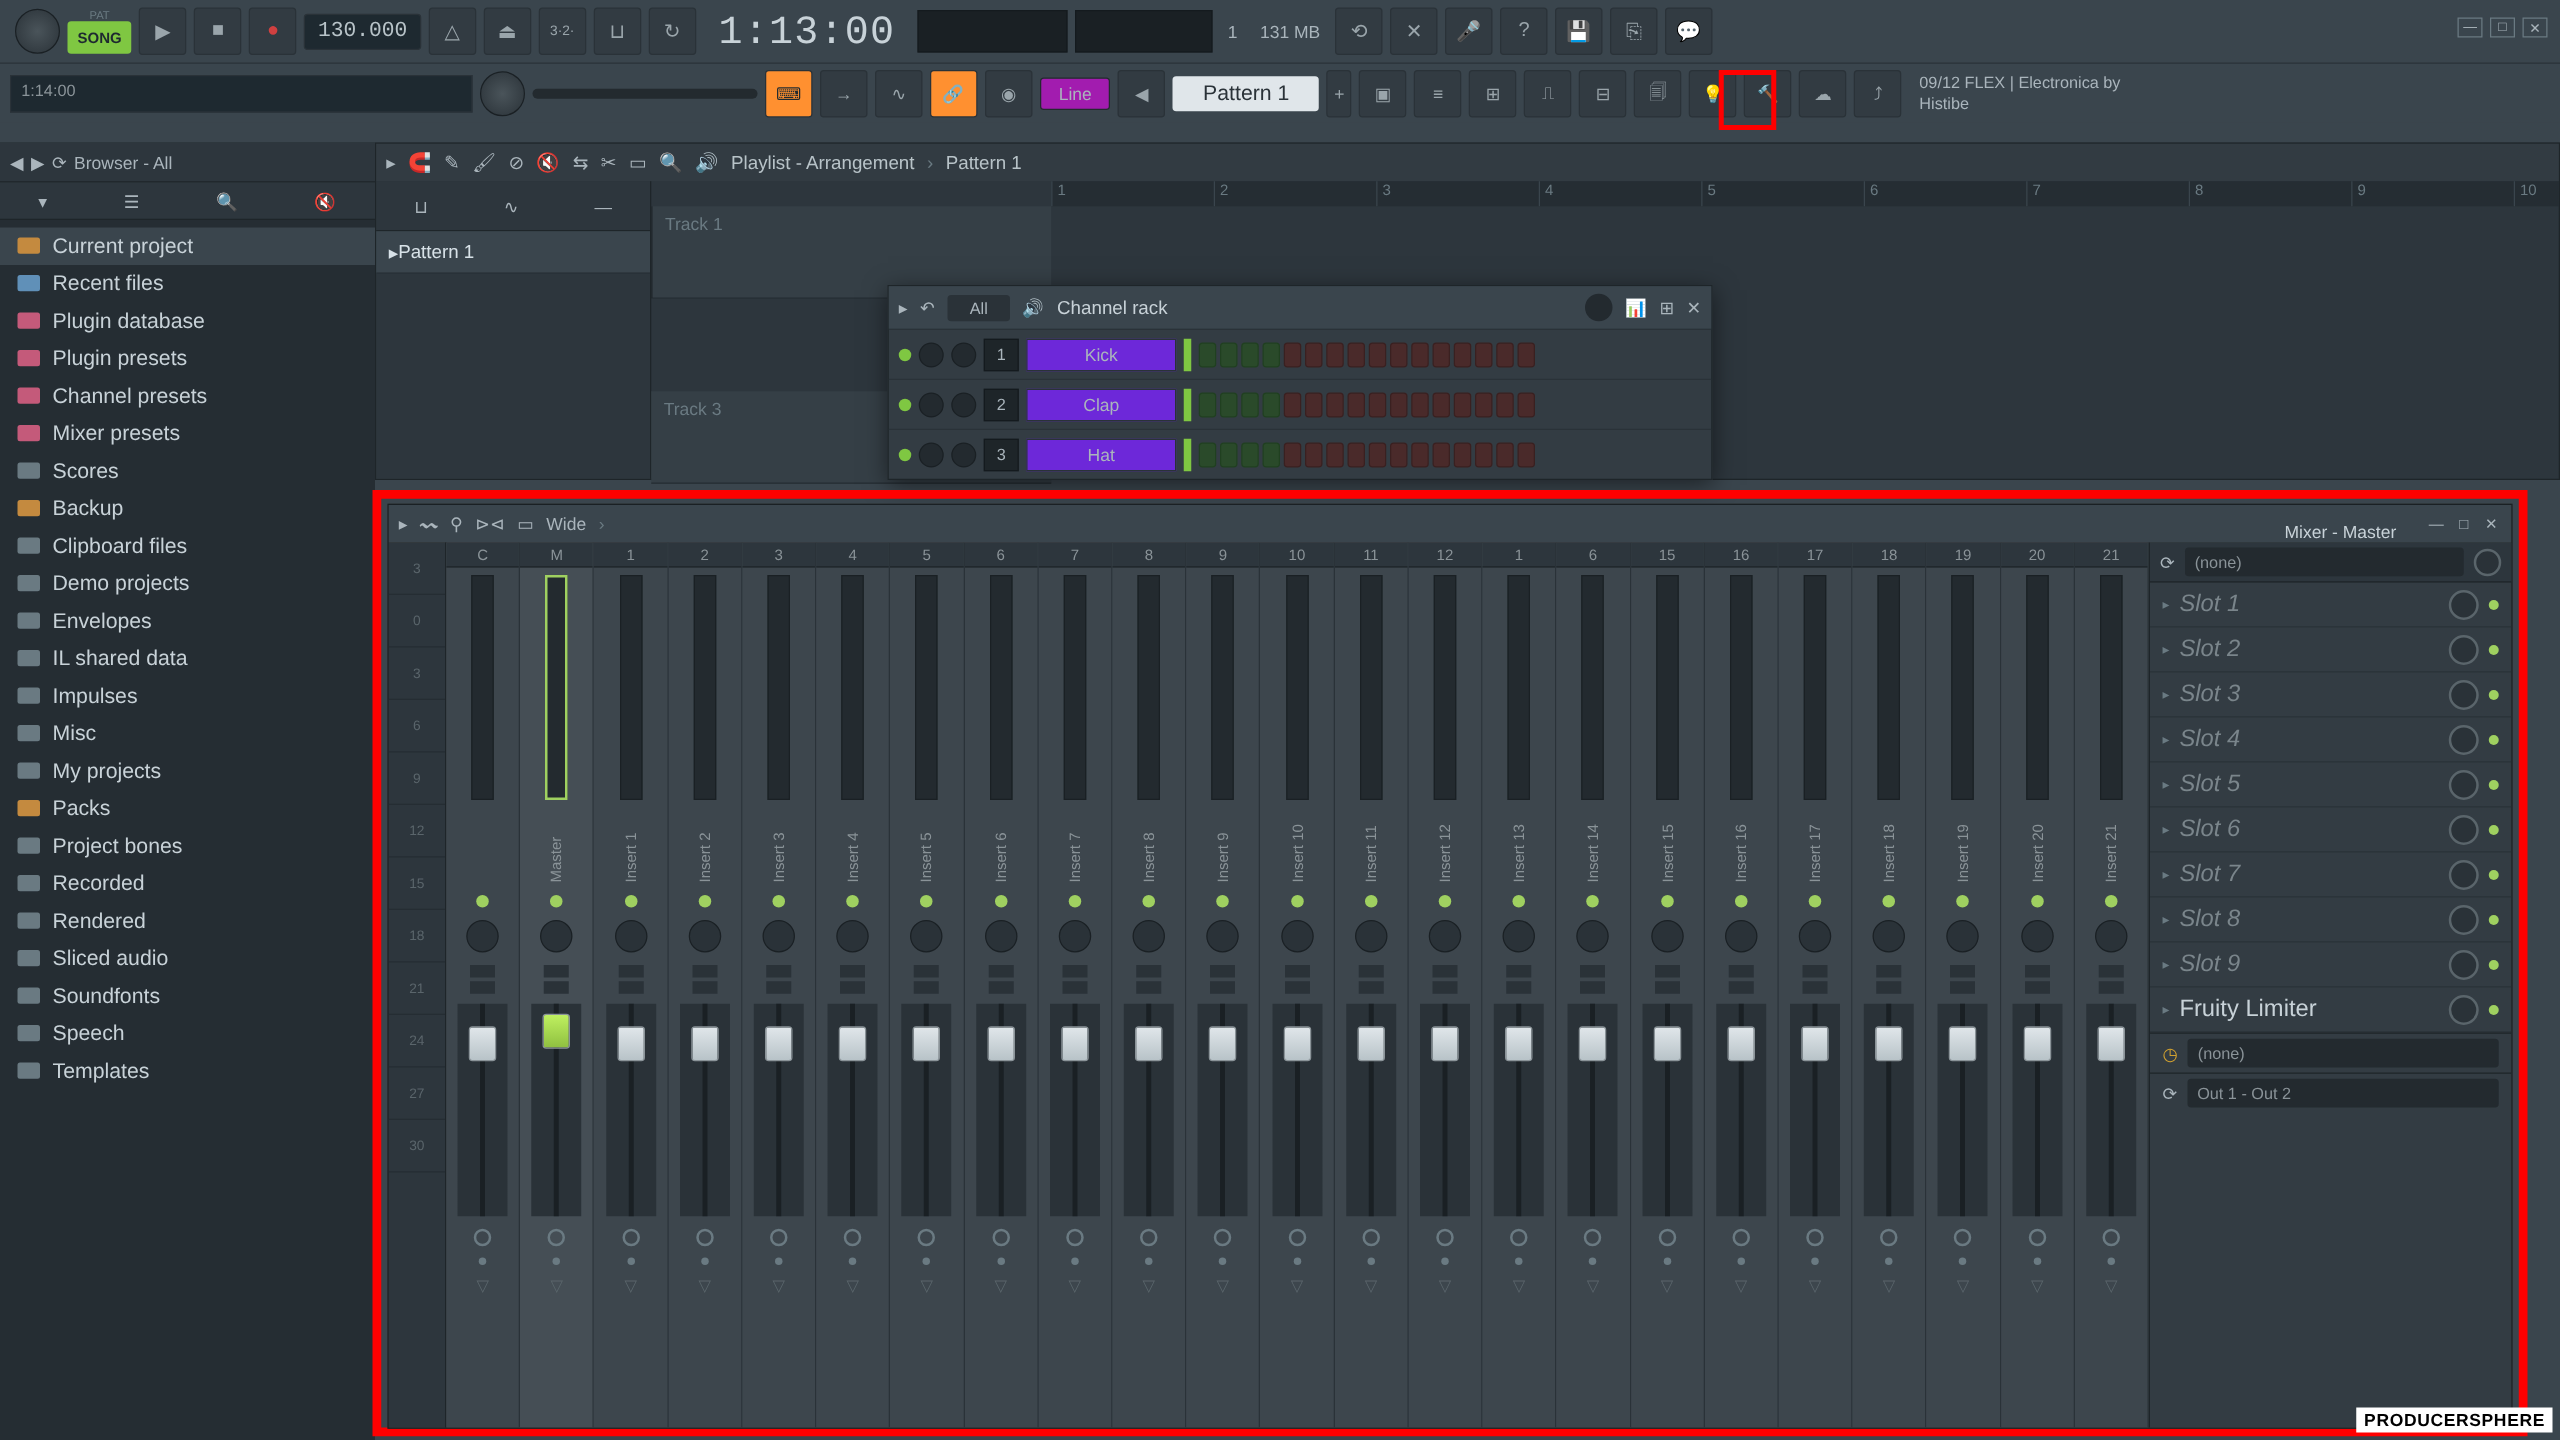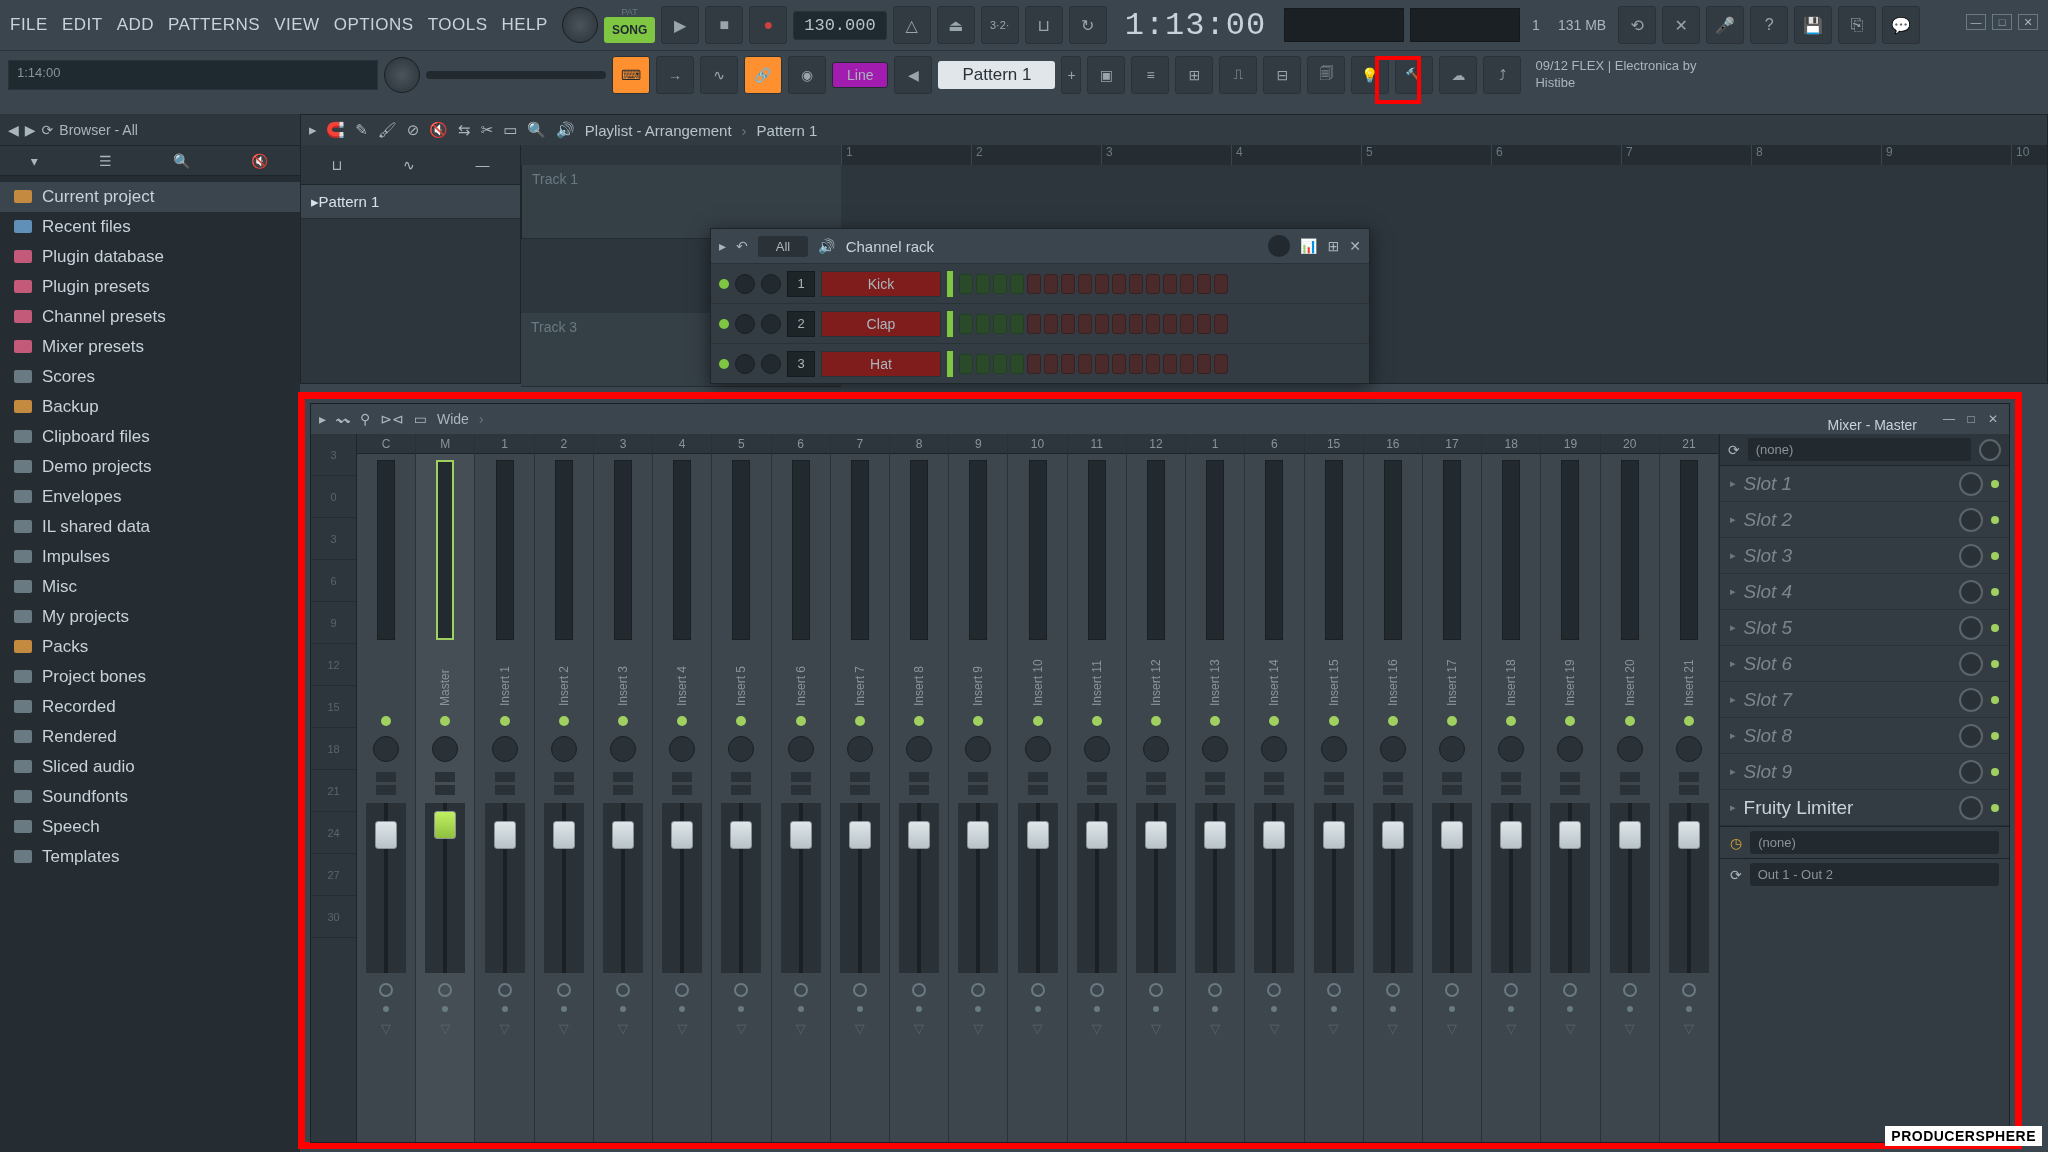--- a/index.html
+++ b/index.html
@@ -53,21 +53,21 @@
 .timeline-ruler span{ flex:0 0 130px; font-size:12px; color:#6a7a82; border-left:1px solid #3a454d; padding-left:4px;}
 
 
 .chanrack { position:absolute; top:228px; left:710px; width:660px; height:156px; background:#333c43; border:1px solid #1e2529; box-shadow:0 4px 18px rgba(0,0,0,0.5); z-index:200;}
 .chanrack-head { height:34px; display:flex; align-items:center; gap:10px; padding:0 8px; background:#3a454d;}
 .chanrack-head .title { color:#c8d2d8; font-size:15px;}
 .chan-row { height:40px; display:flex; align-items:center; gap:6px; padding:0 8px; border-top:1px solid #2a3238;}
 .chan-led { width:10px; height:10px; border-radius:50%; background:#7fc742;}
 .chan-knob { width:20px;height:20px;border-radius:50%;background:#232a2f;border:1px solid #1a2024;}
 .chan-num { width:28px;height:26px;background:#1e2529;border:1px solid #141a1e;display:flex;align-items:center;justify-content:center;font-size:13px;color:#aab5bc;}
-.chan-name {width:120px;height:26px;background:#7f1d1d;border:1px solid #2a3238;display:flex;align-items:center;justify-content:center;font-size:14px;}
+.chan-name {width:120px;height:26px;background:#6d28d9;border:1px solid #2a3238;display:flex;align-items:center;justify-content:center;font-size:14px;}
 .steps { display:flex; gap:3px;}
 .step { width:14px;height:20px;border-radius:3px;background:#4a2a2a;border:1px solid #3a2020;}
 .step.g{background:#2a4a2a;border-color:#204020;}
 
 
 .mixer { position:absolute; top:403px; left:310px; width:1700px; height:740px; background:#383732; border:1px solid #1a2024; z-index:300;}
 .red-border { position:absolute; top:392px; left:298px; width:1724px; height:757px; border:7px solid #ff0000; z-index:250; pointer-events:none;}
 .mixer-titlebar { height:30px; background:#3a454d; display:flex; align-items:center; padding:0 8px; gap:10px;}
 .mixer-titlebar .left{display:flex;gap:10px;align-items:center;}
 .mixer-titlebar .title{margin-left:auto;font-size:14px;color:#c8d2d8;margin-top:11px;}
@@ -118,30 +118,20 @@
 
 .win-controls{position:absolute;top:14px;right:10px;display:flex;gap:6px;}
 .win-controls span{width:20px;height:16px;border:1px solid #6a7a82;display:flex;align-items:center;justify-content:center;font-size:11px;color:#aab5bc;}
 
 .knob{width:36px;height:36px;border-radius:50%;background:radial-gradient(#4a545a,#2a3238);border:1px solid #1a2024;}
 </style>
 </head>
 <body>
 
 <div class="menubar">
-  <div class="menu">
-    <span>FILE</span>
-    <span>EDIT</span>
-    <span>ADD</span>
-    <span>PATTERNS</span>
-    <span>VIEW</span>
-    <span>OPTIONS</span>
-    <span>TOOLS</span>
-    <span>HELP</span>
-  </div>
   <div class="toolbar">
     <div class="knob"></div>
     <div style="display:flex;flex-direction:column;align-items:center;">
       <span style="font-size:9px;color:#6a7a82">PAT</span>
       <div class="song-btn">SONG</div>
     </div>
     <div class="icon-btn">▶</div>
     <div class="icon-btn">■</div>
     <div class="icon-btn" style="color:#d04040">●</div>
     <div class="tempo">130.000</div>

